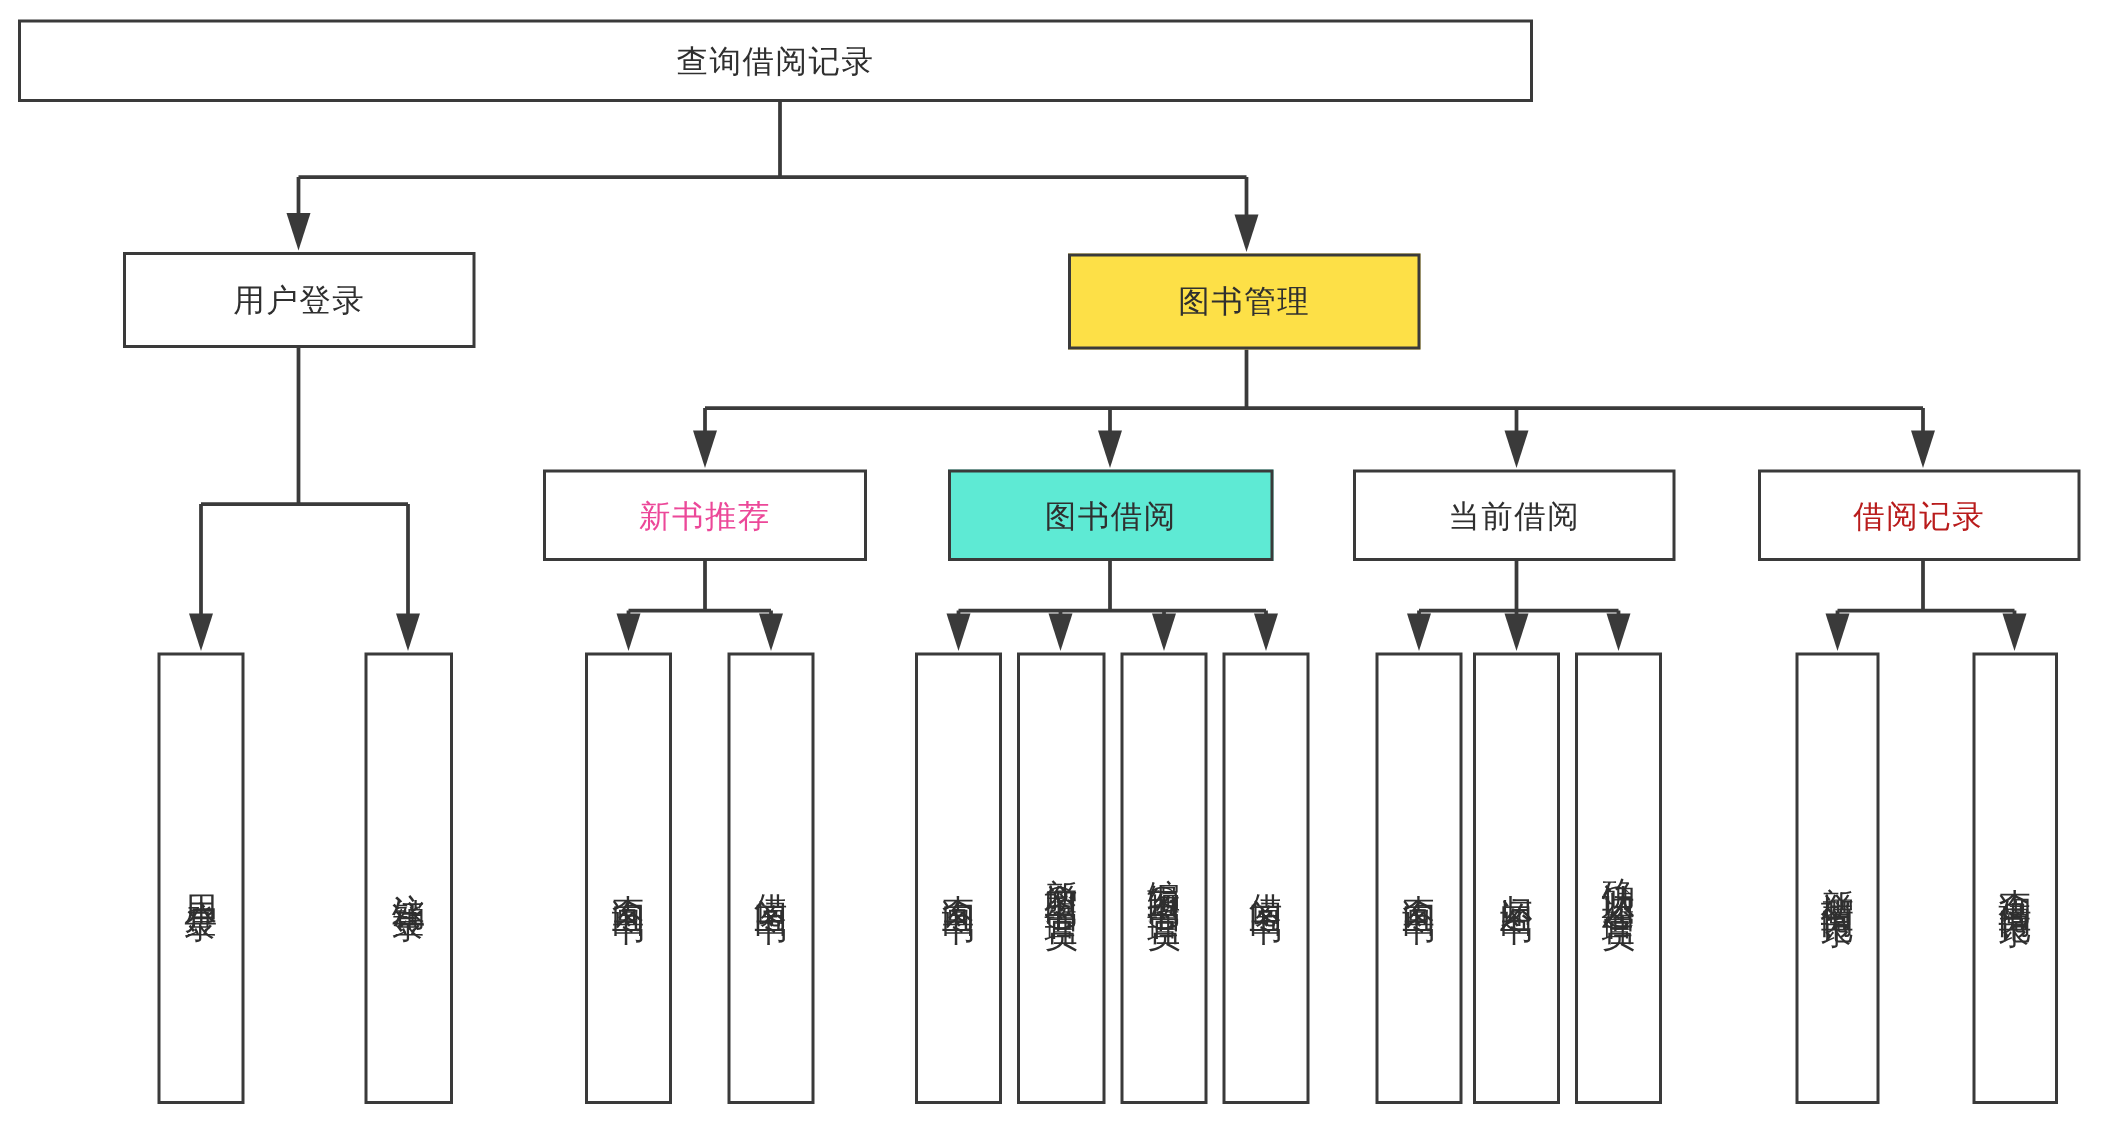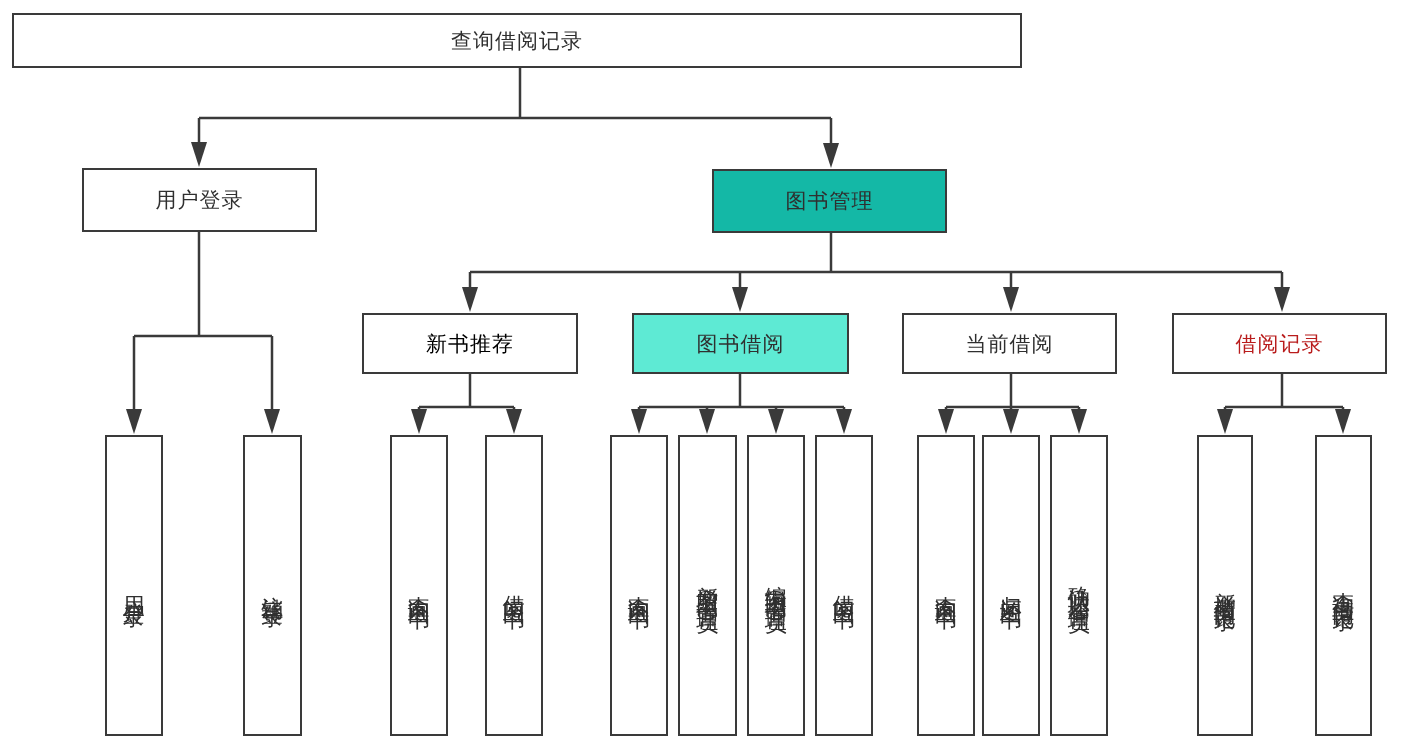--- a/index.html
+++ b/index.html
@@ -113,25 +113,25 @@
       <line x1="1343" y1="407" x2="1343" y2="416" stroke="#3a3a3a" stroke-width="2.5"></line>
       <polygon points="1335,409 1351,409 1343,434" fill="#3a3a3a"></polygon>
     </svg>
   <div id="nodes-layer">
       <div class="node h" style="left: 12px; top: 13px; width: 1010px; height: 55px; border-color: rgb(58, 58, 58); background: rgb(255, 255, 255);">
         <span class="label" style="color: rgb(47, 47, 47);">查询借阅记录</span>
       </div>
       <div class="node h" style="left: 82px; top: 168px; width: 235px; height: 64px; border-color: rgb(58, 58, 58); background: rgb(255, 255, 255);">
         <span class="label" style="color: rgb(47, 47, 47);">用户登录</span>
       </div>
-      <div class="node h" style="left: 712px; top: 169px; width: 235px; height: 64px; border-color: rgb(58, 58, 58); background: #14b8a6;">
+      <div class="node h" style="left: 712px; top: 169px; width: 235px; height: 64px; border-color: rgb(58, 58, 58); background: #fde047;">
         <span class="label" style="color: rgb(47, 47, 47);">图书管理</span>
       </div>
       <div class="node h" style="left: 362px; top: 313px; width: 216px; height: 61px; border-color: rgb(58, 58, 58); background: rgb(255, 255, 255);">
-        <span class="label" style="color: #000000; font-family: Liberation Mono, monospace;">新书推荐</span>
+        <span class="label" style="color: #ec4899; font-family: Liberation Mono, monospace;">新书推荐</span>
       </div>
       <div class="node h" style="left: 632px; top: 313px; width: 217px; height: 61px; border-color: rgb(58, 58, 58); background: #5eead4;">
         <span class="label" style="color: rgb(47, 47, 47);">图书借阅</span>
       </div>
       <div class="node h" style="left: 902px; top: 313px; width: 215px; height: 61px; border-color: rgb(58, 58, 58); background: rgb(255, 255, 255);">
         <span class="label" style="color: rgb(47, 47, 47);">当前借阅</span>
       </div>
       <div class="node h" style="left: 1172px; top: 313px; width: 215px; height: 61px; border-color: rgb(58, 58, 58); background: rgb(255, 255, 255);">
         <span class="label" style="color: #b91c1c;">借阅记录</span>
       </div>

